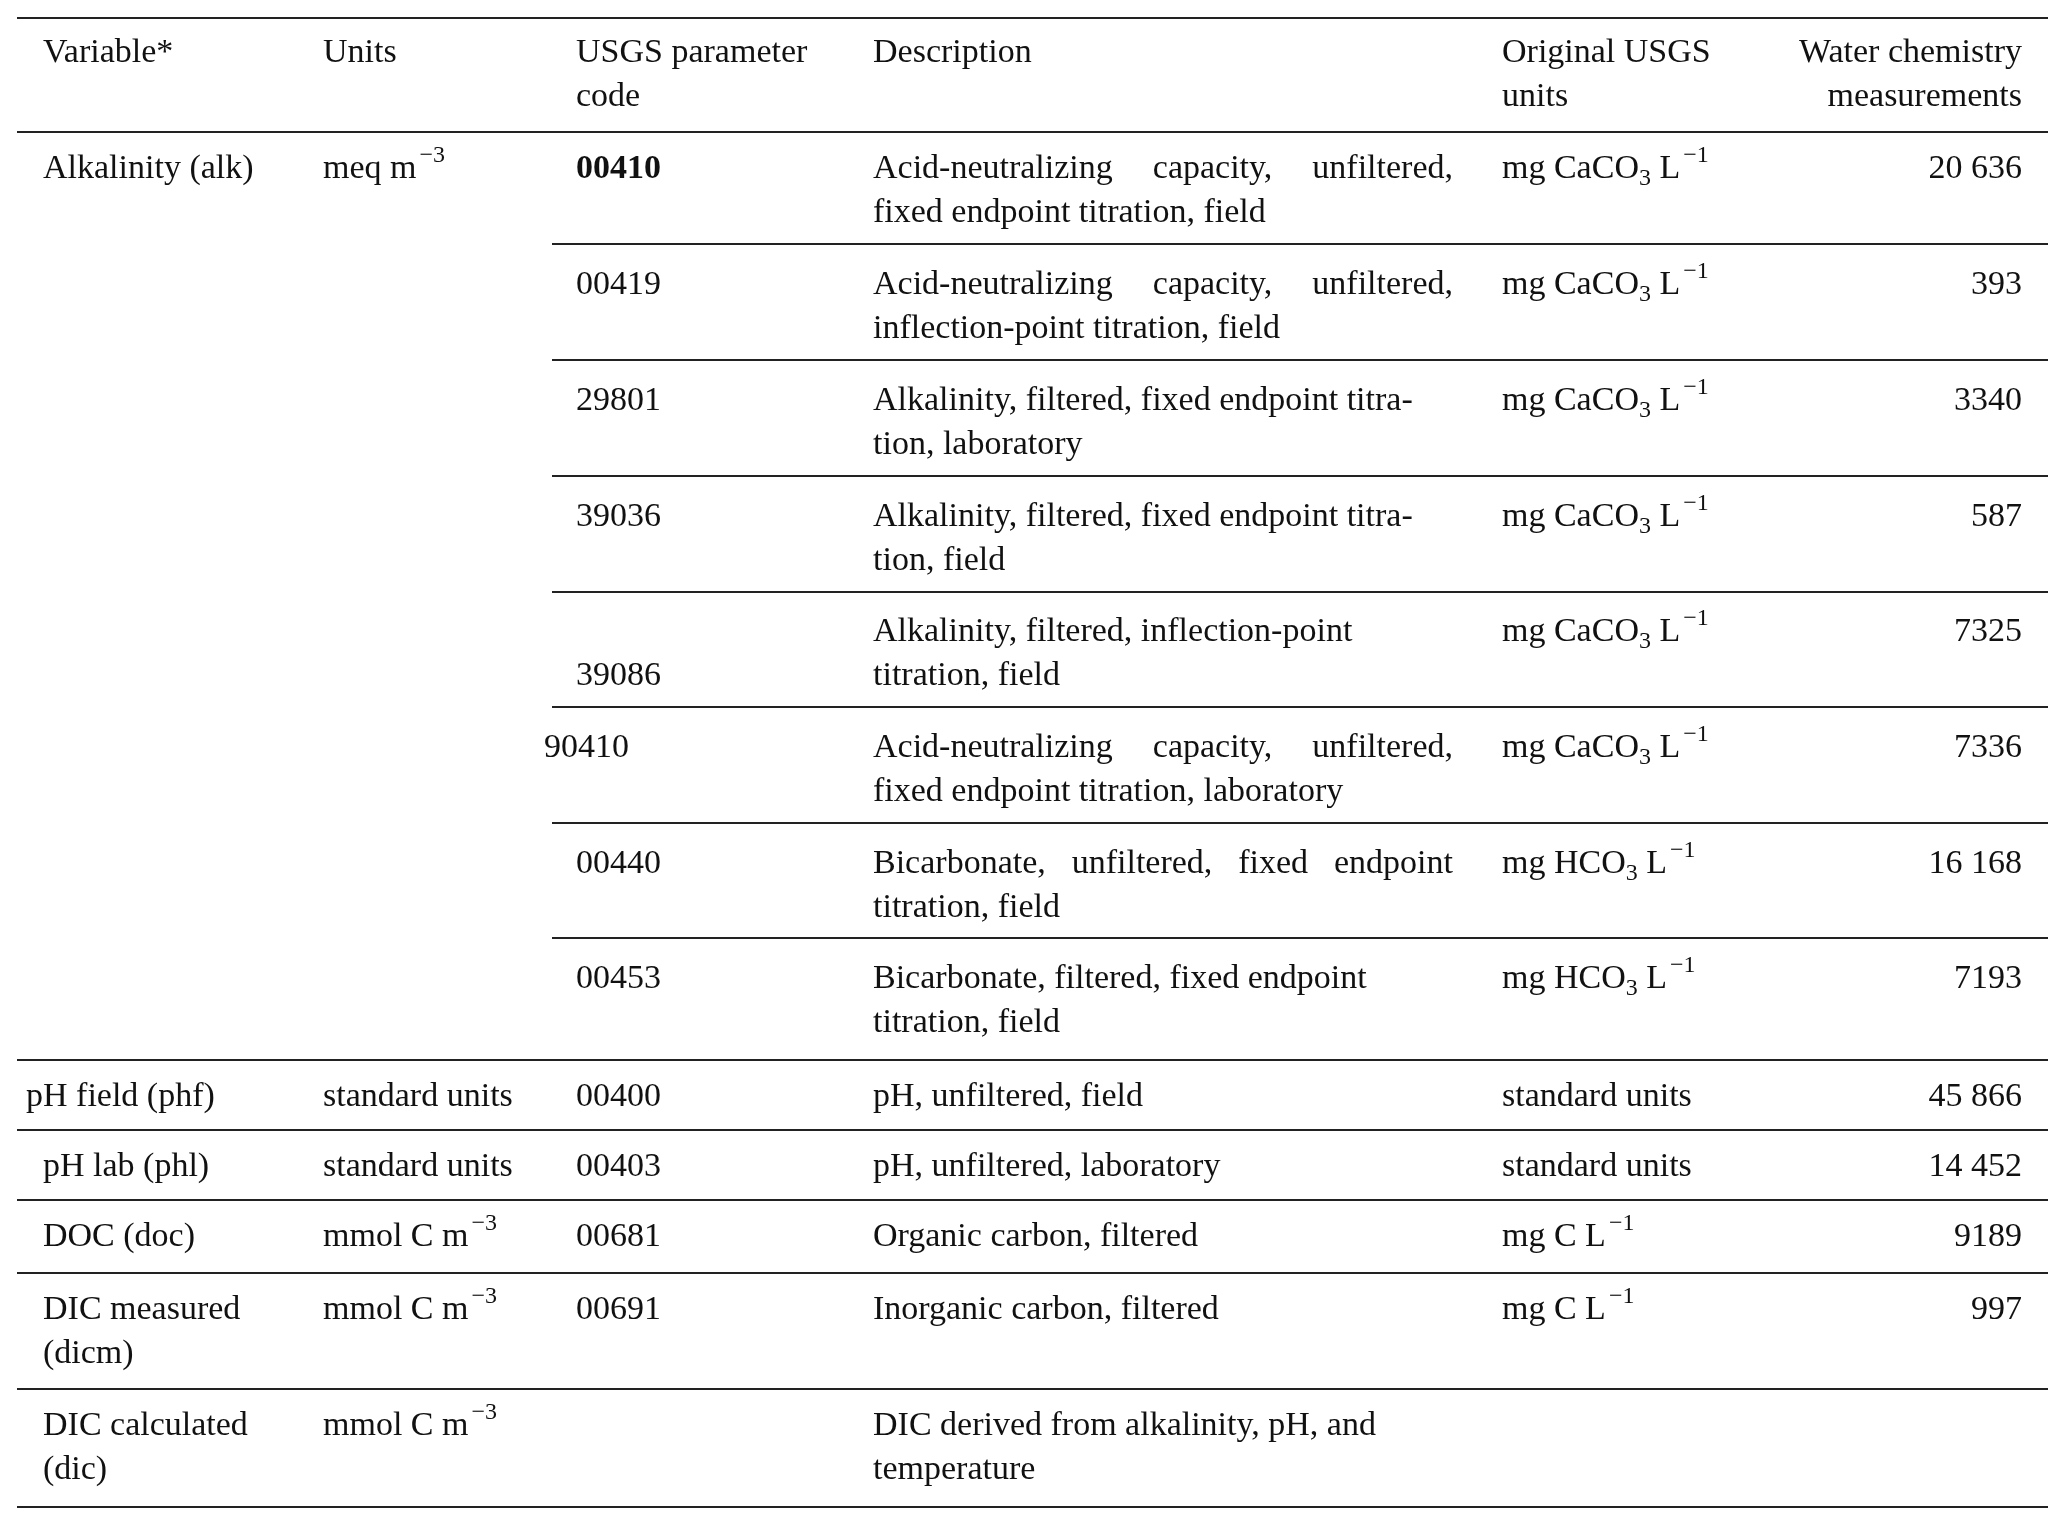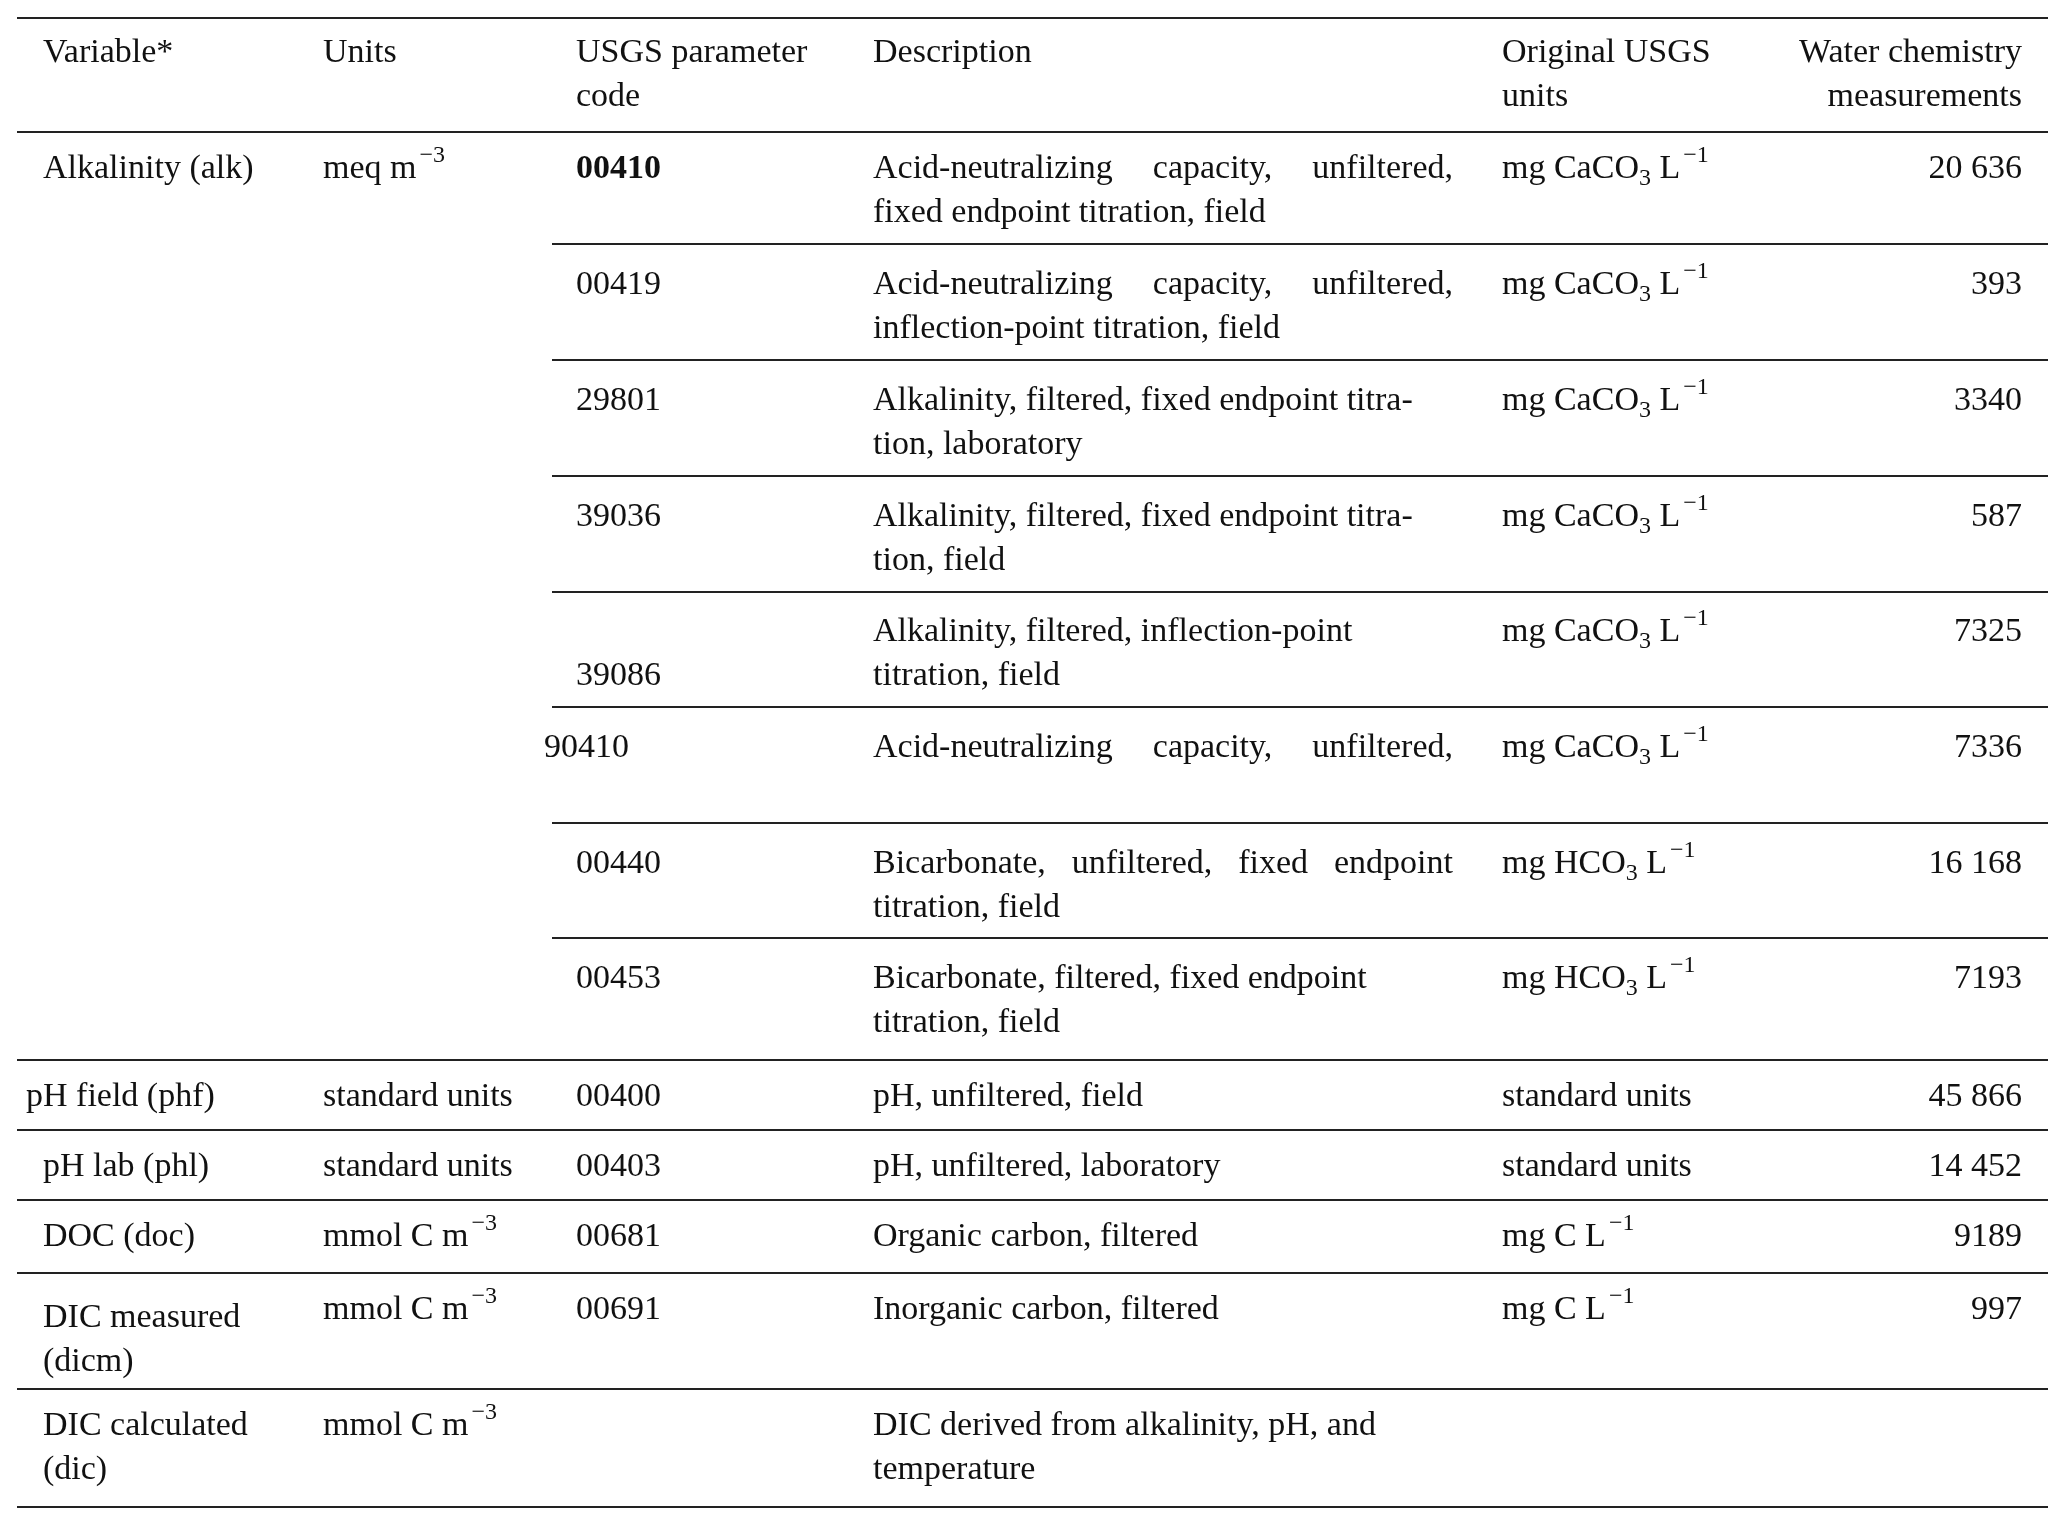--- a/index.html
+++ b/index.html
@@ -152,20 +152,21 @@
       <span class="line">Alkalinity, filtered, inflection-point</span>
       <span class="line">titration, field</span>
     </div>
     <div class="cell" style="left:1502px;top:608px;">
       <span class="line"><span>mg CaCO</span><sub class="sb">3</sub><span> L</span><sup class="sx">−1</sup></span>
     </div>
     <div class="cell right" style="right:45px;top:608px;">7325</div>
     <div class="cell" style="left:544px;top:724px;">90410</div>
     <div class="cell" style="left:873px;top:724px;">
       <span class="just">Acid-neutralizing capacity, unfiltered,</span>
+      <span class="line">fixed endpoint titration, laboratory</span>
     </div>
     <div class="cell" style="left:1502px;top:724px;">
       <span class="line"><span>mg CaCO</span><sub class="sb">3</sub><span> L</span><sup class="sx">−1</sup></span>
     </div>
     <div class="cell right" style="right:45px;top:724px;">7336</div>
     <div class="cell" style="left:576px;top:840px;">00440</div>
     <div class="cell" style="left:873px;top:840px;">
       <span class="just">Bicarbonate, unfiltered, fixed endpoint</span>
       <span class="line">titration, field</span>
     </div>
@@ -217,21 +218,21 @@
       <span class="line"><span>mmol C m</span><sup class="sx">−3</sup></span>
     </div>
     <div class="cell" style="left:576px;top:1213px;">00681</div>
     <div class="cell" style="left:873px;top:1213px;">
       <span class="line">Organic carbon, filtered</span>
     </div>
     <div class="cell" style="left:1502px;top:1213px;">
       <span class="line"><span>mg C L</span><sup class="sx">−1</sup></span>
     </div>
     <div class="cell right" style="right:45px;top:1213px;">9189</div>
-    <div class="cell" style="left:43px;top:1286px;margin-top:8px;">
+    <div class="cell" style="left:43px;top:1286px;">
       <span class="line">DIC measured</span>
       <span class="line">(dicm)</span>
     </div>
     <div class="cell" style="left:323px;top:1286px;">
       <span class="line"><span>mmol C m</span><sup class="sx">−3</sup></span>
     </div>
     <div class="cell" style="left:576px;top:1286px;">00691</div>
     <div class="cell" style="left:873px;top:1286px;">
       <span class="line">Inorganic carbon, filtered</span>
     </div>

